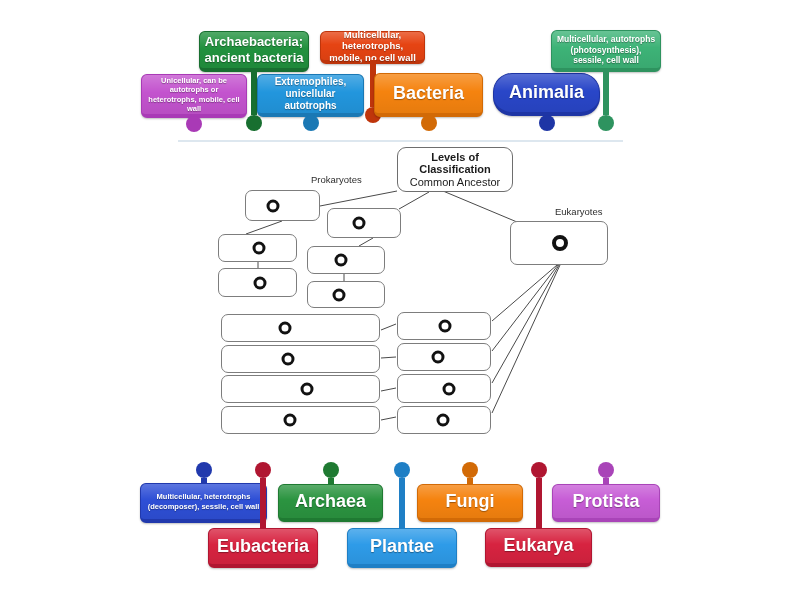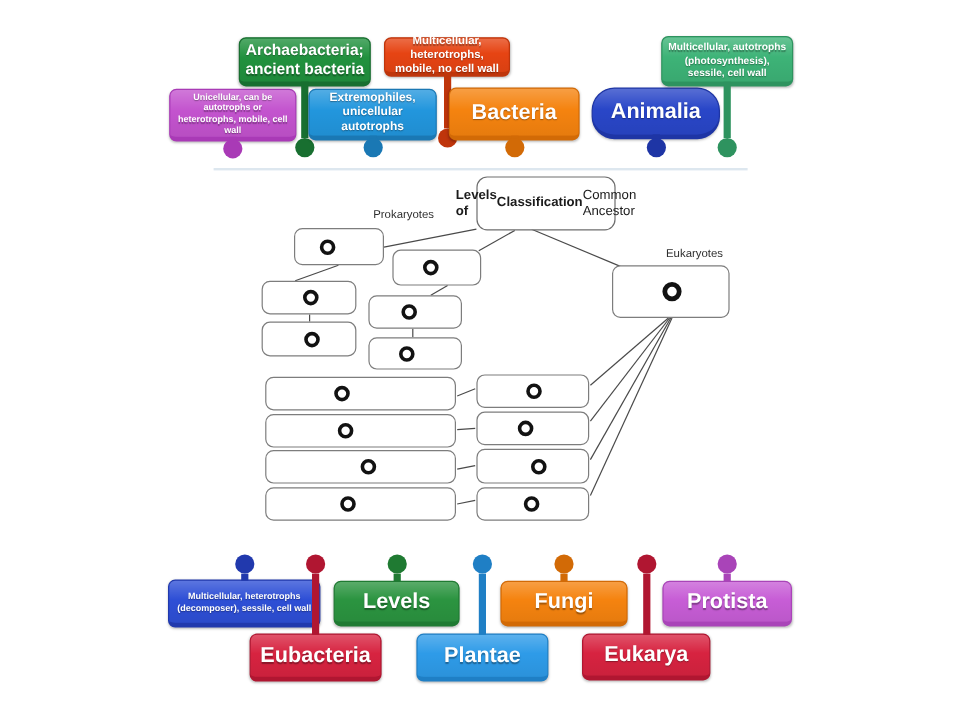--- a/index.html
+++ b/index.html
@@ -24,21 +24,21 @@
   .pin-up{bottom:100%;}
   .stem{width:6px;flex:1 1 auto;}
   .head{width:16px;height:16px;border-radius:50%;flex:0 0 auto;}
   
   .slot{position:absolute;background:#fff;border:1px solid #7d7d7d;border-radius:7px;box-sizing:border-box;}
   .ring{position:absolute;top:50%;transform:translate(-50%,-50%);width:7px;height:7px;
         border:3.5px solid #121212;border-radius:50%;background:#fff;}
   .ring-lg{width:8px;height:8px;border-width:4px;}
   .root-box{position:absolute;left:397px;top:147px;width:116px;height:45px;background:#fff;
             border:1px solid #6e6e6e;border-radius:9px;box-sizing:border-box;
-            display:flex;flex-direction:row;align-items:center;justify-content:center;color:#1b1b1b;}
+            display:flex;flex-direction:column;align-items:center;justify-content:center;color:#1b1b1b;}
   .rb-line{font-size:11px;line-height:1.15;}
   .rb-line.b{font-weight:bold;}
   .caption{position:absolute;font-size:9.5px;color:#2e2e2e;}
   #divider{position:absolute;left:178px;top:140px;width:445px;height:2px;}
   #lines{position:absolute;left:0;top:0;}
 </style>
 </head>
 <body>
 
 <div id="stage">
@@ -190,21 +190,21 @@
 
   <div class="tag fs18" style="left: 208px; top: 528px; width: 110px; height: 40px; background-color: rgb(215, 35, 64); border-color: rgb(176, 22, 49);">
     <span class="tag-text">Eubacteria</span>
     <div class="pin pin-up" style="height:67px">
       <div class="head" style="background-color: rgb(176, 22, 49);"></div>
       <div class="stem" style="background-color: rgb(176, 22, 49);"></div>
     </div>
   </div>
 
   <div class="tag fs18" style="left: 278px; top: 484px; width: 105px; height: 38px; background-color: rgb(43, 148, 64); border-color: rgb(31, 122, 50);">
-    <span class="tag-text">Levels</span>
+    <span class="tag-text">Archaea</span>
     <div class="pin pin-up" style="height:23px">
       <div class="head" style="background-color: rgb(31, 122, 50);"></div>
       <div class="stem" style="background-color: rgb(31, 122, 50);"></div>
     </div>
   </div>
 
   <div class="tag fs18" style="left: 347px; top: 528px; width: 110px; height: 40px; background-color: rgb(46, 155, 232); border-color: rgb(31, 127, 197);">
     <span class="tag-text">Plantae</span>
     <div class="pin pin-up" style="height:67px">
       <div class="head" style="background-color: rgb(31, 127, 197);"></div>

